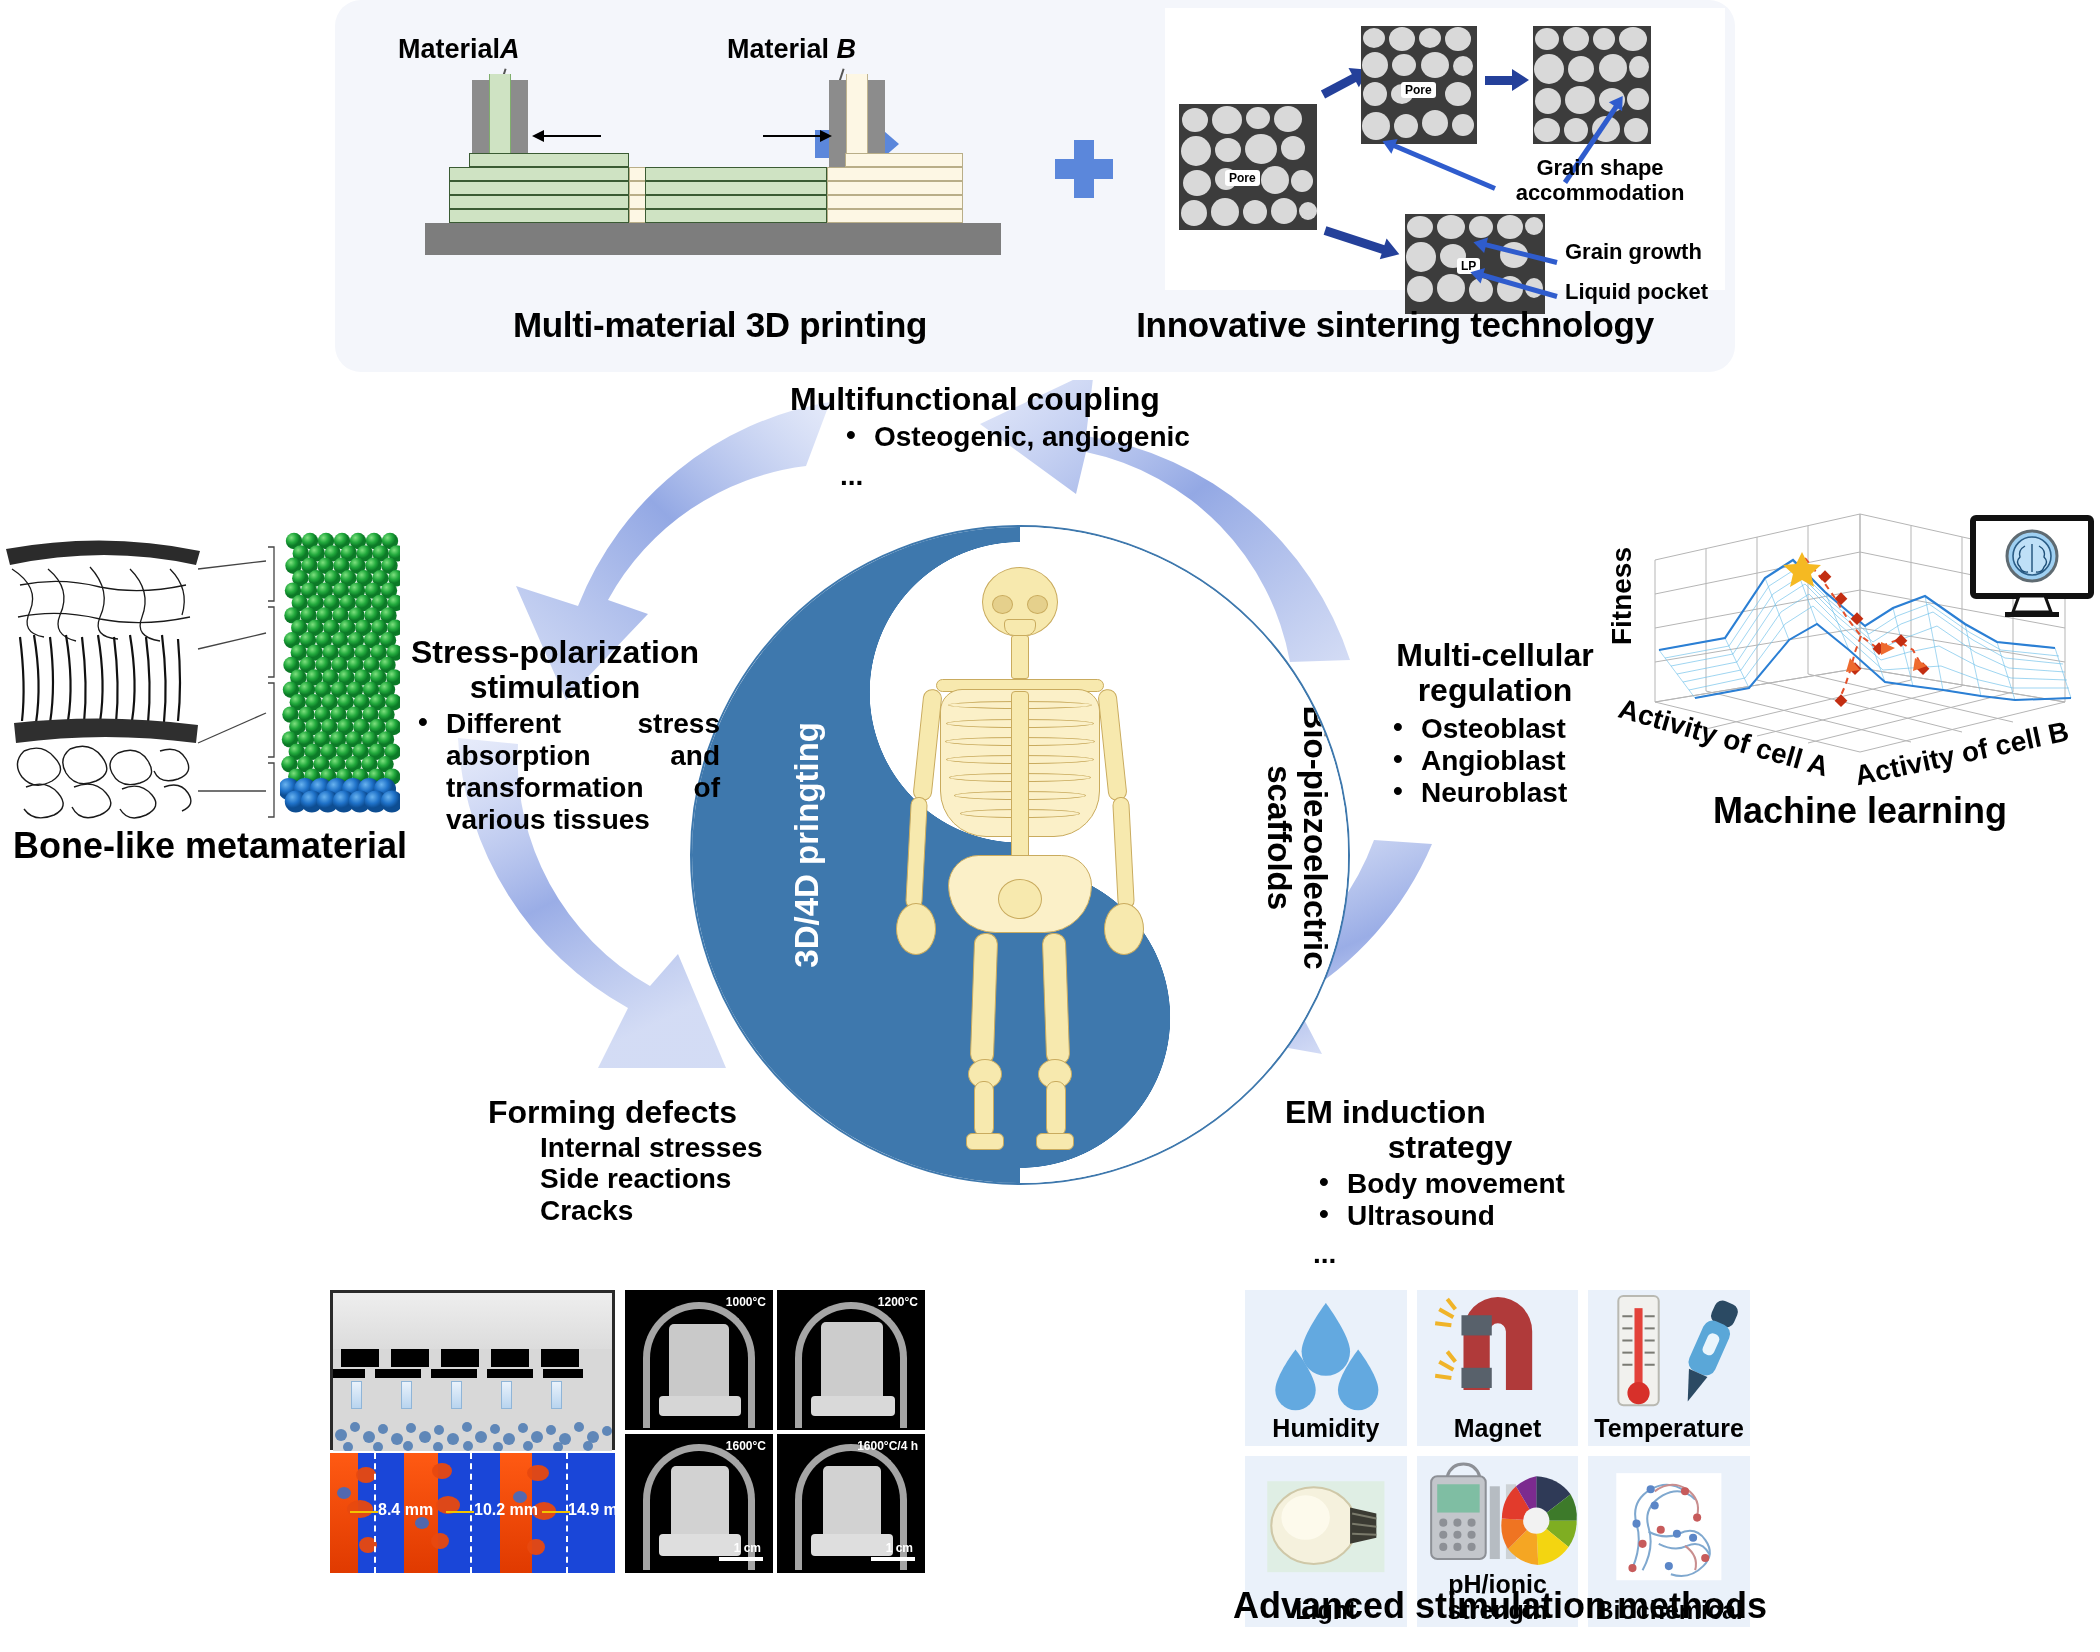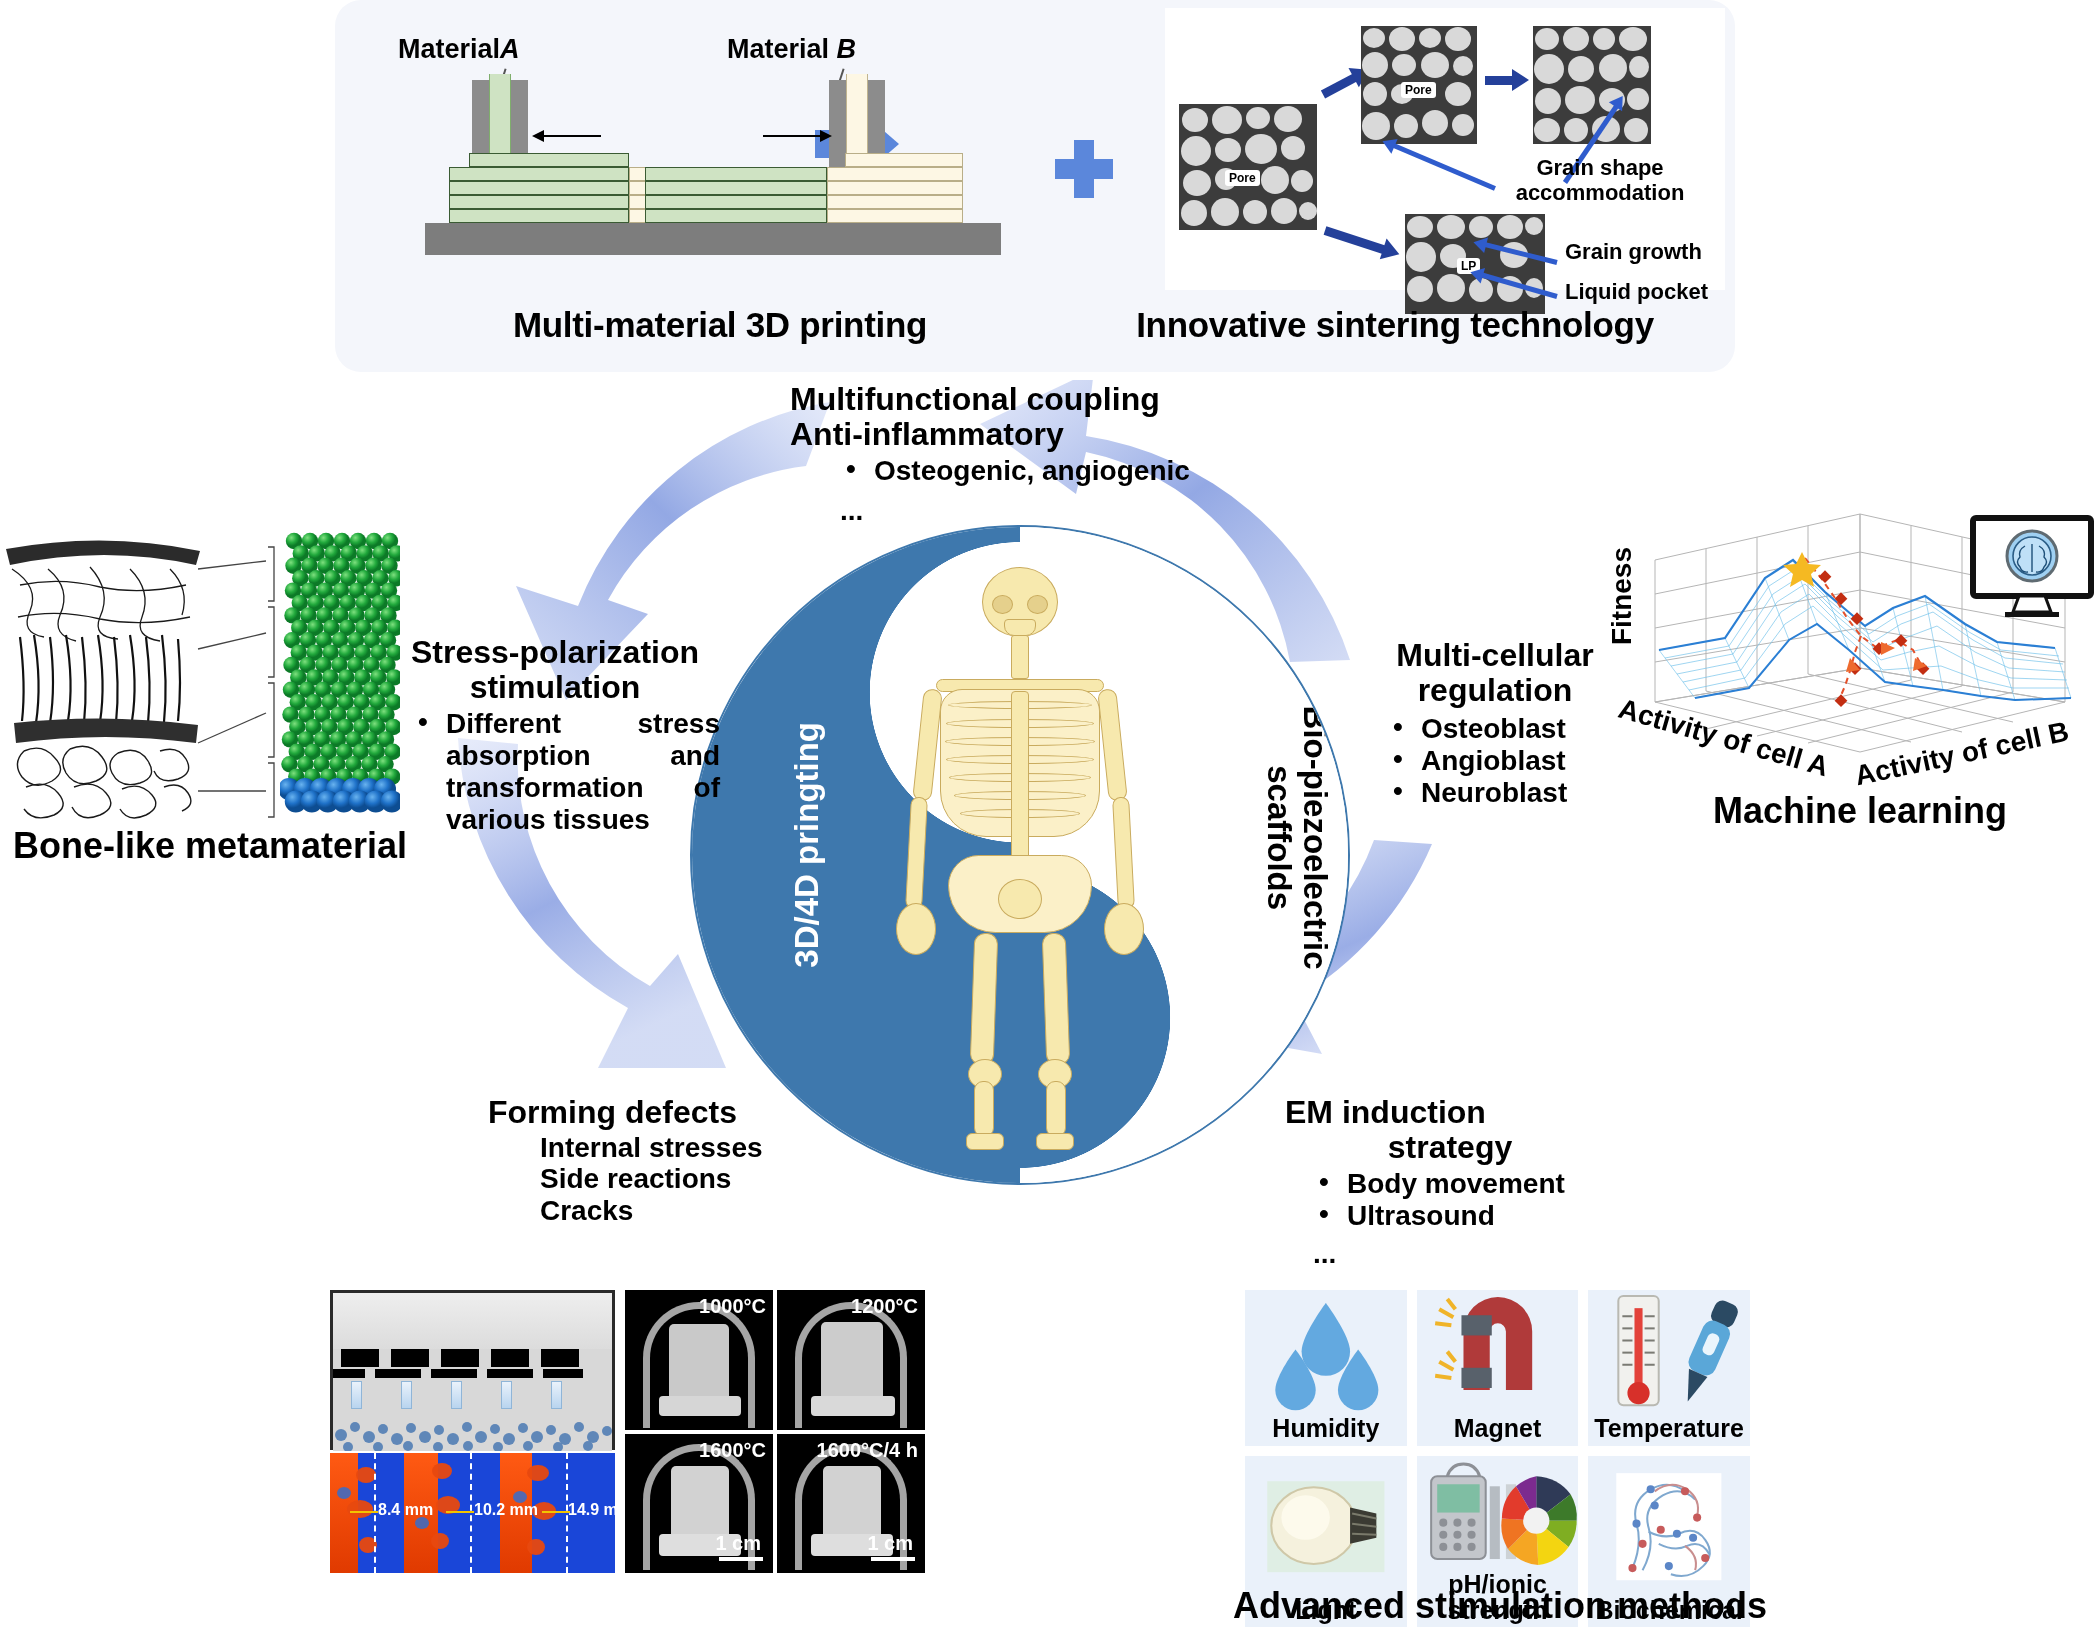--- a/index.html
+++ b/index.html
@@ -112,21 +112,21 @@
 
   
   #ml-fig { left:1625px; top:500px; width:470px; height:300px; }
   .ml-axis-label { position:absolute; font-weight:bold; font-size:28px; white-space:nowrap; }
 
   
   #post-fig { left:330px; top:1290px; width:600px; height:290px; }
   .pt-left { position:absolute; left:0; top:0; width:285px; height:283px; border:3px solid #2a2a2a; background:#d8d8d8; }
   .pt-right { position:absolute; left:295px; top:0; width:300px; height:283px; }
   .xr { position:absolute; background:#000; overflow:hidden; }
-  .xr-label { position:absolute; color:#fff; font-weight:bold; font-size:20px; }
+  .xr-label { position:absolute; color:#fff; font-weight:bold; font-size:12px; }
   .heat { position:absolute; background:#1a46d8; overflow:hidden; }
   .heat .plume { position:absolute; background:linear-gradient(#ff5a13,#e03a00); }
   .heat .dash { position:absolute; border-left:2px dashed #fff; }
   .heat .mm { position:absolute; color:#fff; font-weight:bold; font-size:16px; white-space:nowrap; }
 
   
   #stim-grid { left:1245px; top:1290px; width:505px; height:285px;
     display:grid; grid-template-columns:repeat(3,1fr); grid-template-rows:repeat(2,1fr); gap:10px; }
   .stim-cell { background:#eaf1fa; display:flex; flex-direction:column; align-items:center; justify-content:flex-end; padding-bottom:4px; position:relative; }
   .stim-art { flex:1; width:100%; position:relative; }
@@ -382,21 +382,20 @@
   <div class="circ-label" style="left:-30px; top:300px; width:290px; color:#ffffff; transform:rotate(-90deg);">3D/4D pringting</div>
   <div class="circ-label" style="left:455px; top:275px; width:300px; color:#000; transform:rotate(90deg);">
     <div>Bio-piezoelectric</div>
     <div>scaffolds</div>
   </div>
 </div>
 
 <div class="abs" style="left:790px;top:382px;width:560px;">
   <div class="blk-title">
     <div>Multifunctional coupling</div>
-    <div>Anti-inflammatory</div>
   </div>
   <ul class="bullets" style="margin-top:4px;padding-left:50px;">
     <li>Osteogenic, angiogenic</li>
   </ul>
   <div class="dots" style="margin-top:8px;padding-left:50px;">...</div>
 </div>
 
 <div class="abs" style="left:390px;top:635px;width:330px;">
   <div class="blk-title" style="text-align:center;">
     <div>Stress-polarization</div>

